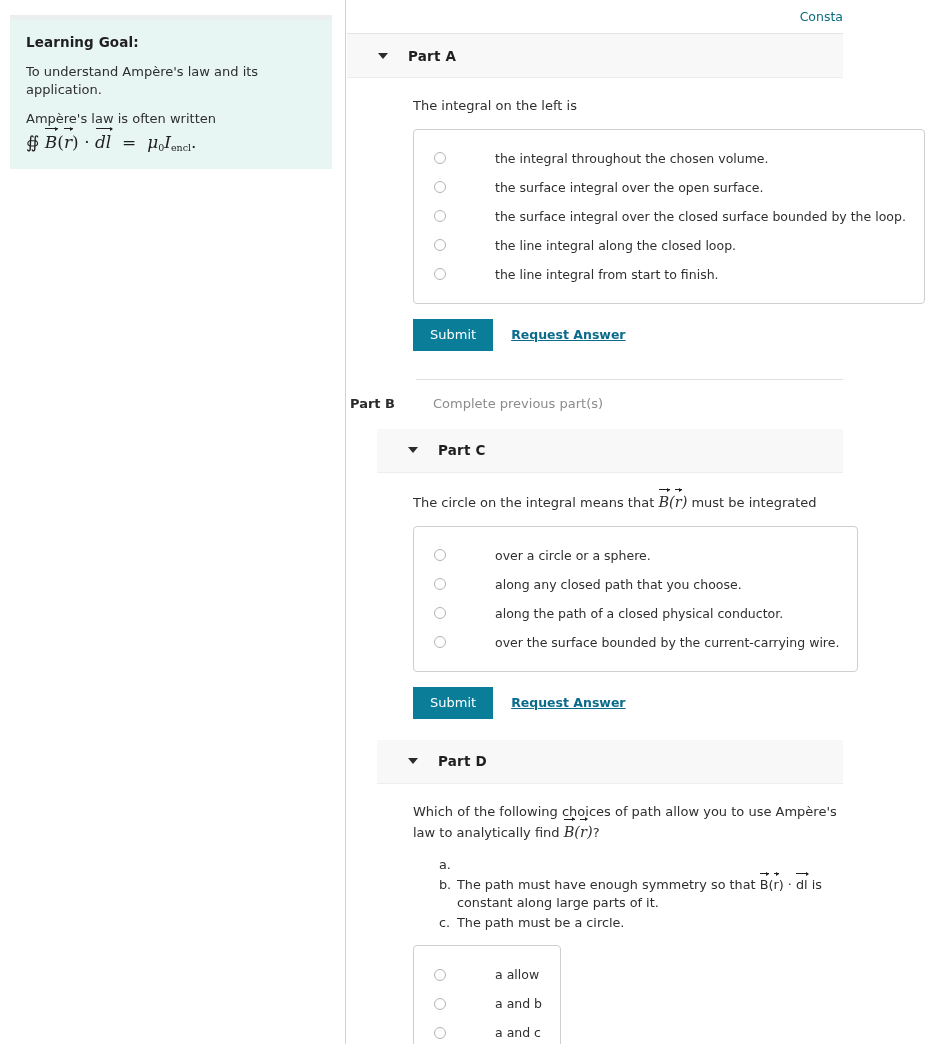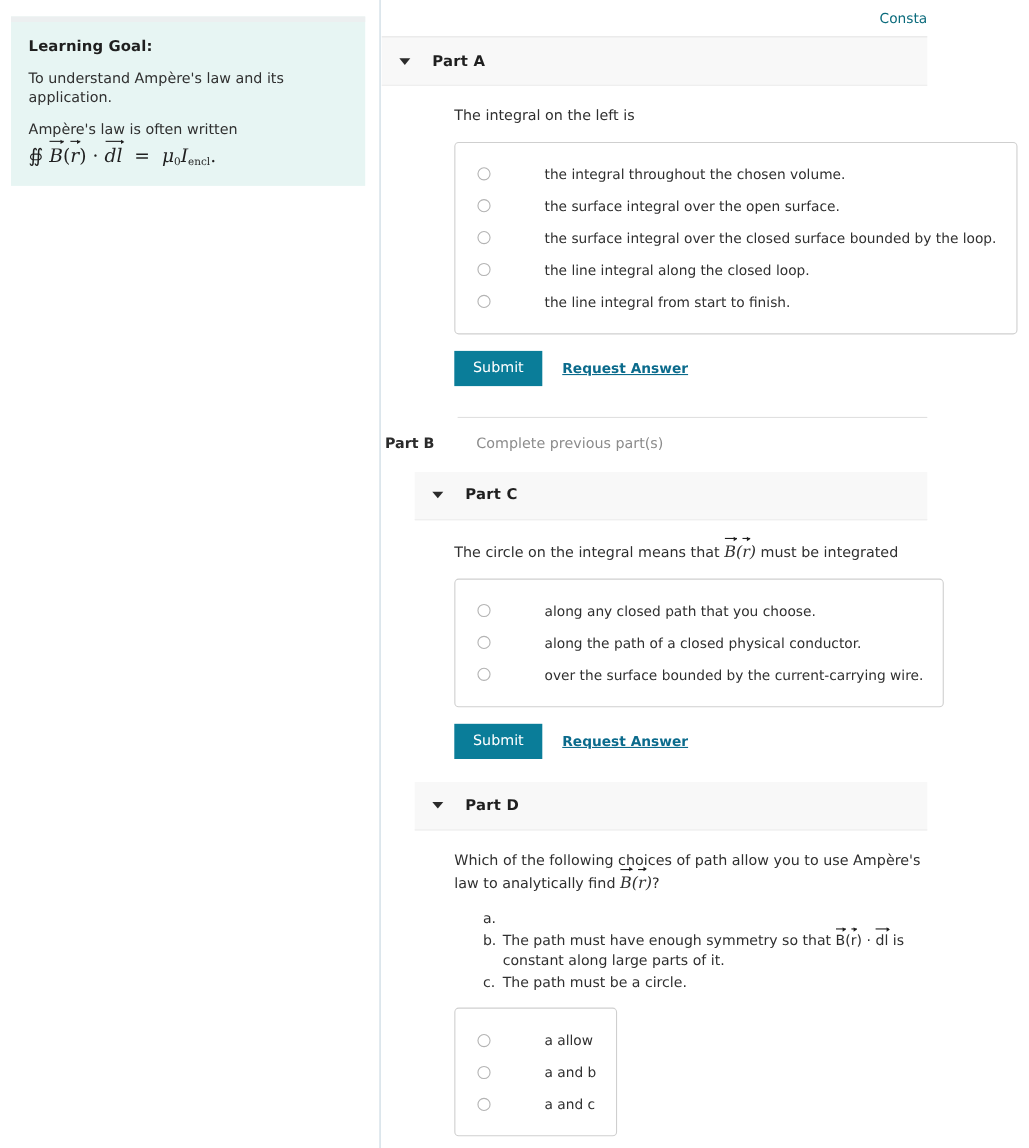--- a/index.html
+++ b/index.html
@@ -70,21 +70,21 @@
   .constants-link {
     position: absolute; right: 0; top: 9px;
     font-size: 12.5px; color: #0b6b7c; white-space: nowrap;
   }
 
   .part-header {
     background: #f8f8f8;
     border-bottom: 1px solid #ededed;
     height: 44px;
     display: flex; align-items: center;
-    padding-left: 16px;
+    padding-left: 31px;
   }
   .part-header.indent { margin-left: 30px; }
   .caret {
     width: 0; height: 0;
     border-left: 5.5px solid transparent;
     border-right: 5.5px solid transparent;
     border-top: 6.5px solid #2b2b2b;
     margin-right: 20px;
     flex: none;
   }
@@ -236,20 +236,24 @@
       <div class="part-header indent">
         <span class="caret"></span>
         <span class="part-label">Part C</span>
       </div>
       <div class="part-body">
         <div class="prompt">
           <span>The circle on the integral means that </span><span class="mathi"><span class="vecwrap">B</span>(<span class="vecwrap">r</span>)</span><span> must be integrated</span>
         </div>
 
         <div class="options">
+          <label class="option">
+            <span class="radio"></span>
+            <span class="option-label">over a circle or a sphere.</span>
+          </label>
           <label class="option">
             <span class="radio"></span>
             <span class="option-label">along any closed path that you choose.</span>
           </label>
           <label class="option">
             <span class="radio"></span>
             <span class="option-label">along the path of a closed physical conductor.</span>
           </label>
           <label class="option">
             <span class="radio"></span>

